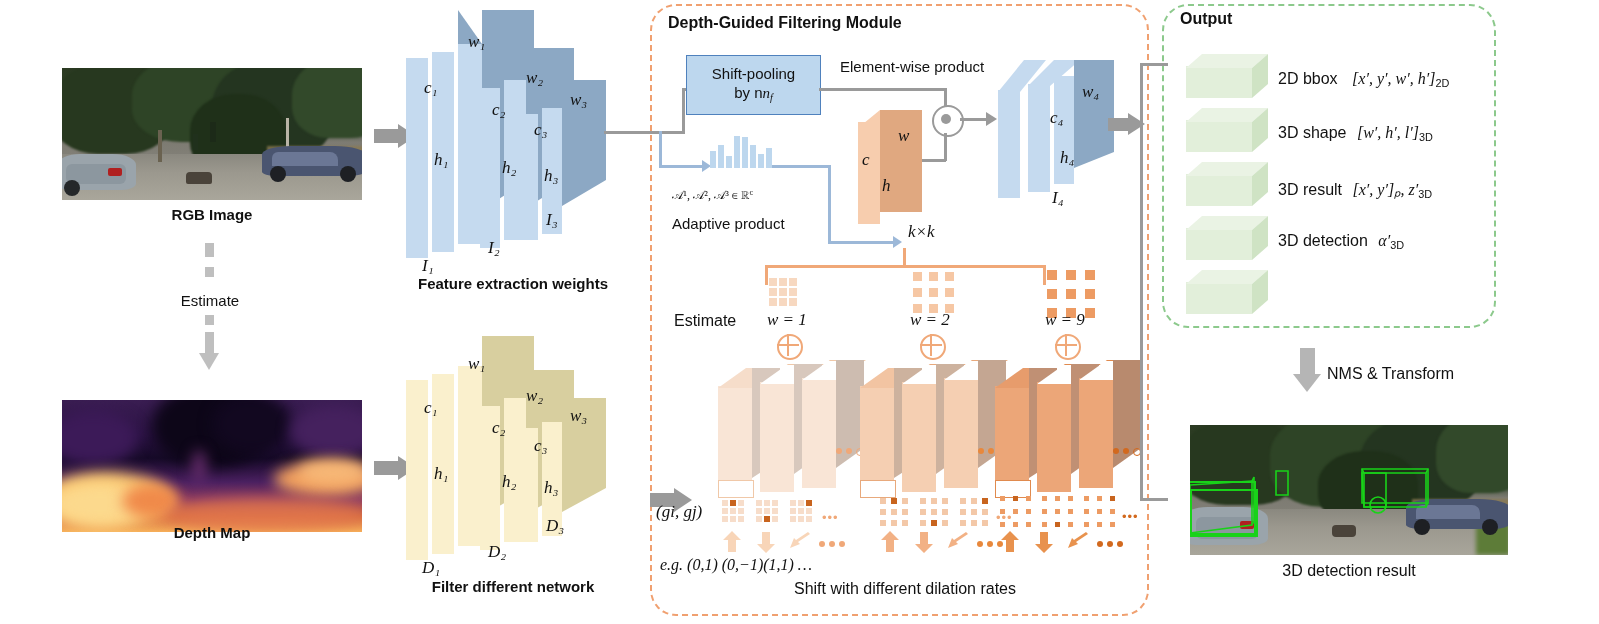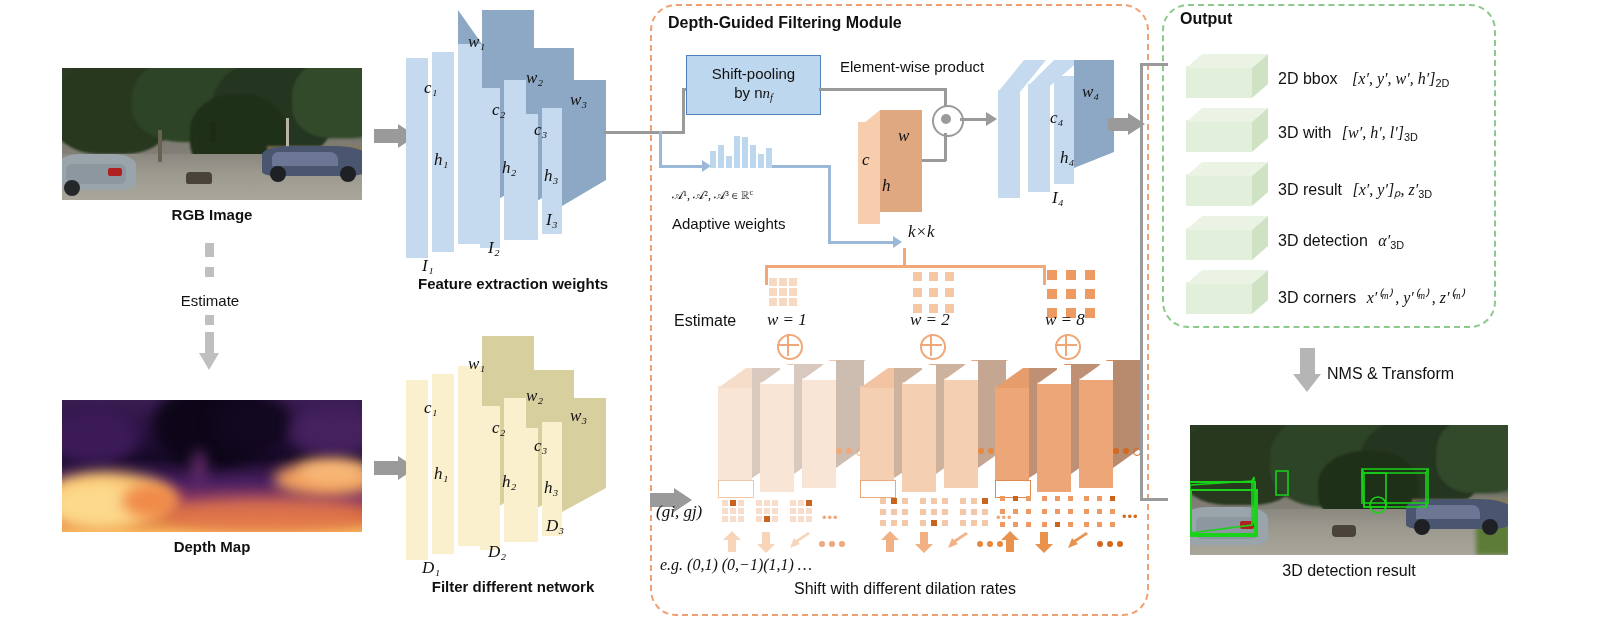--- a/index.html
+++ b/index.html
@@ -89,21 +89,21 @@
   <div class="dm-blob" style="left:-14px;top:10px;width:90px;height:56px;background:#3c1a58;"></div>
   <div class="dm-blob" style="left:228px;top:4px;width:90px;height:54px;background:#45215e;"></div>
   <div class="dm-blob" style="left:-22px;top:72px;width:132px;height:56px;background:#fbc46a;"></div>
   <div class="dm-blob" style="left:-10px;top:82px;width:96px;height:44px;background:#fcd98d;"></div>
   <div class="dm-blob" style="left:60px;top:84px;width:58px;height:34px;background:#f08a4a;"></div>
   <div class="dm-blob" style="left:212px;top:62px;width:104px;height:34px;background:#f2a05e;"></div>
   <div class="dm-blob" style="left:236px;top:60px;width:70px;height:24px;background:#f7b877;"></div>
   <div class="dm-blob" style="left:130px;top:50px;width:14px;height:34px;background:#6a2e70;"></div>
   <div class="dm-blob" style="left:104px;top:98px;width:200px;height:34px;background:#e4784d;opacity:.75;"></div>
 </div>
-<div class="cap abs" style="left:62px;top:538px;width:300px;">Depth Map</div>
+<div class="cap abs" style="left:62px;top:524px;width:300px;">Depth Map</div>
 
 <div class="abs" style="left:374px;top:124px;">
   <div style="position:absolute;left:0;top:5px;width:26px;height:14px;background:#9a9a9a;"></div>
   <div style="position:absolute;left:24px;top:0;width:0;height:0;border-top:12px solid transparent;border-bottom:12px solid transparent;border-left:18px solid #9a9a9a;"></div>
 </div>
 <div class="abs" style="left:374px;top:456px;">
   <div style="position:absolute;left:0;top:5px;width:26px;height:14px;background:#9a9a9a;"></div>
   <div style="position:absolute;left:24px;top:0;width:0;height:0;border-top:12px solid transparent;border-bottom:12px solid transparent;border-left:18px solid #9a9a9a;"></div>
 </div>
 
@@ -222,21 +222,21 @@
   <div class="bar" style="left:16px;width:6px;height:12px;"></div>
   <div class="bar" style="left:24px;width:6px;height:32px;"></div>
   <div class="bar" style="left:32px;width:6px;height:31px;"></div>
   <div class="bar" style="left:40px;width:6px;height:23px;"></div>
   <div class="bar" style="left:48px;width:6px;height:14px;"></div>
   <div class="bar" style="left:56px;width:6px;height:20px;"></div>
 </div>
 <div class="abs mathr" style="left:672px;top:188px;font-size:12px;">
   <span>𝒜¹, 𝒜², 𝒜³ ∈ ℝ</span><span class="sup mathi">c</span>
 </div>
-<div class="plain abs" style="left:672px;top:215px;font-size:15px;">Adaptive weights</div>
+<div class="plain abs" style="left:672px;top:215px;font-size:15px;">Adaptive product</div>
 
 <div class="bline" style="left:772px;top:165px;width:58px;height:2.5px;"></div>
 <div class="bline" style="left:828px;top:165px;width:2.5px;height:78px;"></div>
 <div class="bline" style="left:828px;top:241px;width:68px;height:2.5px;"></div>
 <div class="abs" style="left:893px;top:236px;width:0;height:0;border-top:6px solid transparent;border-bottom:6px solid transparent;border-left:9px solid #9cb8d8;"></div>
 
 <div style="position:absolute;left:858px;top:122px;width:22px;height:102px;background:#f7cdae;"></div>
 <div style="position:absolute;left:858px;top:110px;width:64px;height:18px;background:#f7cdae;
             clip-path:polygon(0 18px,22px 0,100% 0,100% 18px);"></div>
 <div style="position:absolute;left:880px;top:110px;width:42px;height:102px;background:#e0a880;"></div>
@@ -344,21 +344,21 @@
   <div class="dot" style="left:0px;top:0px;width:10px;height:10px;background:#ed9b63;"></div>
   <div class="dot" style="left:19px;top:0px;width:10px;height:10px;background:#ed9b63;"></div>
   <div class="dot" style="left:38px;top:0px;width:10px;height:10px;background:#ed9b63;"></div>
   <div class="dot" style="left:0px;top:19px;width:10px;height:10px;background:#ed9b63;"></div>
   <div class="dot" style="left:19px;top:19px;width:10px;height:10px;background:#ed9b63;"></div>
   <div class="dot" style="left:38px;top:19px;width:10px;height:10px;background:#ed9b63;"></div>
   <div class="dot" style="left:0px;top:38px;width:10px;height:10px;background:#ed9b63;"></div>
   <div class="dot" style="left:19px;top:38px;width:10px;height:10px;background:#ed9b63;"></div>
   <div class="dot" style="left:38px;top:38px;width:10px;height:10px;background:#ed9b63;"></div>
 </div>
-<div class="mathi abs" style="left:1045px;top:310px;font-size:17px;">w = 8</div>
+<div class="mathi abs" style="left:1045px;top:310px;font-size:17px;">w = 9</div>
 <div class="ocirc abs" style="left:1055px;top:334px;width:22px;height:22px;"></div>
 <div class="abs" style="left:1055px;top:344px;width:22px;height:2px;background:#f0a878;"></div>
 <div class="abs" style="left:1065px;top:334px;width:2px;height:22px;background:#f0a878;"></div>
 
 <div class="abs" style="left:995px;top:368px;width:148px;height:150px;">
   <div style="position:absolute;left:0px;top:18px;width:34px;height:110px;background:#eca678;"></div>
   <div style="position:absolute;left:0px;top:0px;width:62px;height:20px;background:#e79c6c;clip-path:polygon(0 20px,28px 0,100% 0,34px 20px);"></div>
   <div style="position:absolute;left:34px;top:0px;width:28px;height:128px;background:#c09074;clip-path:polygon(0 0,100% 0,100% 92px,0 110px);"></div>
   <div style="position:absolute;left:0px;top:112px;width:34px;height:16px;background:#fff;border:1px solid #e08a4e;"></div>
 
@@ -547,21 +547,21 @@
     <span>2D bbox</span>
     <span class="mathi" style="margin-left:10px;">[x′, y′, w′, h′]</span><span class="sub">2D</span>
   </div>
 </div>
 
 <div class="abs" style="left:1186px;top:108px;width:290px;height:46px;">
   <div style="position:absolute;left:0;top:12px;width:66px;height:32px;background:#e2efda;"></div>
   <div style="position:absolute;left:0;top:0;width:82px;height:14px;background:#eaf3e4;clip-path:polygon(0 14px,16px 0,100% 0,66px 14px);"></div>
   <div style="position:absolute;left:66px;top:0;width:16px;height:44px;background:#cfe3c4;clip-path:polygon(0 14px,100% 0,100% 30px,0 44px);"></div>
   <div class="abs" style="left:92px;top:16px;font-size:16px;white-space:nowrap;">
-    <span>3D with</span>
+    <span>3D shape</span>
     <span class="mathi" style="margin-left:6px;">[w′, h′, l′]</span><span class="sub">3D</span>
   </div>
 </div>
 
 <div class="abs" style="left:1186px;top:162px;width:290px;height:46px;">
   <div style="position:absolute;left:0;top:12px;width:66px;height:32px;background:#e2efda;"></div>
   <div style="position:absolute;left:0;top:0;width:82px;height:14px;background:#eaf3e4;clip-path:polygon(0 14px,16px 0,100% 0,66px 14px);"></div>
   <div style="position:absolute;left:66px;top:0;width:16px;height:44px;background:#cfe3c4;clip-path:polygon(0 14px,100% 0,100% 30px,0 44px);"></div>
   <div class="abs" style="left:92px;top:16px;font-size:16px;white-space:nowrap;">
     <span>3D result</span>
@@ -576,24 +576,20 @@
   <div class="abs" style="left:92px;top:16px;font-size:16px;white-space:nowrap;">
     <span>3D detection</span>
     <span class="mathi" style="margin-left:6px;">α′</span><span class="sub">3D</span>
   </div>
 </div>
 
 <div class="abs" style="left:1186px;top:270px;width:300px;height:46px;">
   <div style="position:absolute;left:0;top:12px;width:66px;height:32px;background:#e2efda;"></div>
   <div style="position:absolute;left:0;top:0;width:82px;height:14px;background:#eaf3e4;clip-path:polygon(0 14px,16px 0,100% 0,66px 14px);"></div>
   <div style="position:absolute;left:66px;top:0;width:16px;height:44px;background:#cfe3c4;clip-path:polygon(0 14px,100% 0,100% 30px,0 44px);"></div>
-  <div class="abs" style="left:92px;top:16px;font-size:16px;white-space:nowrap;">
-    <span>3D corners</span>
-    <span class="mathi" style="margin-left:6px;">x′⁽ᵐ⁾ , y′⁽ᵐ⁾ , z′⁽ᵐ⁾</span>
-  </div>
 </div>
 
 <div class="abs" style="left:1300px;top:348px;">
   <div style="position:absolute;left:0;top:0;width:15px;height:28px;background:#b5b5b5;"></div>
   <div style="position:absolute;left:-7px;top:26px;width:0;height:0;border-left:14.5px solid transparent;border-right:14.5px solid transparent;border-top:18px solid #b5b5b5;"></div>
 </div>
 <div class="plain abs" style="left:1327px;top:365px;font-size:16px;">NMS &amp; Transform</div>
 
 <div class="photo" style="left:1190px;top:425px;width:318px;height:130px;">
   <div class="rgb-sky"></div>

